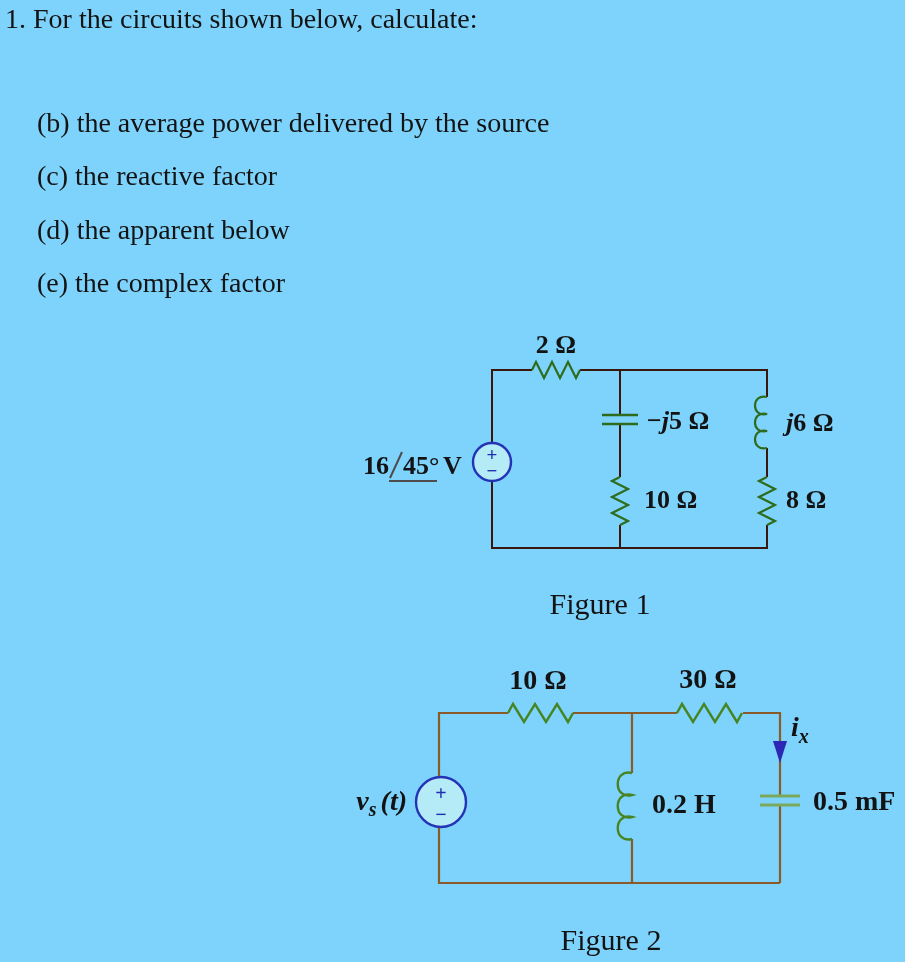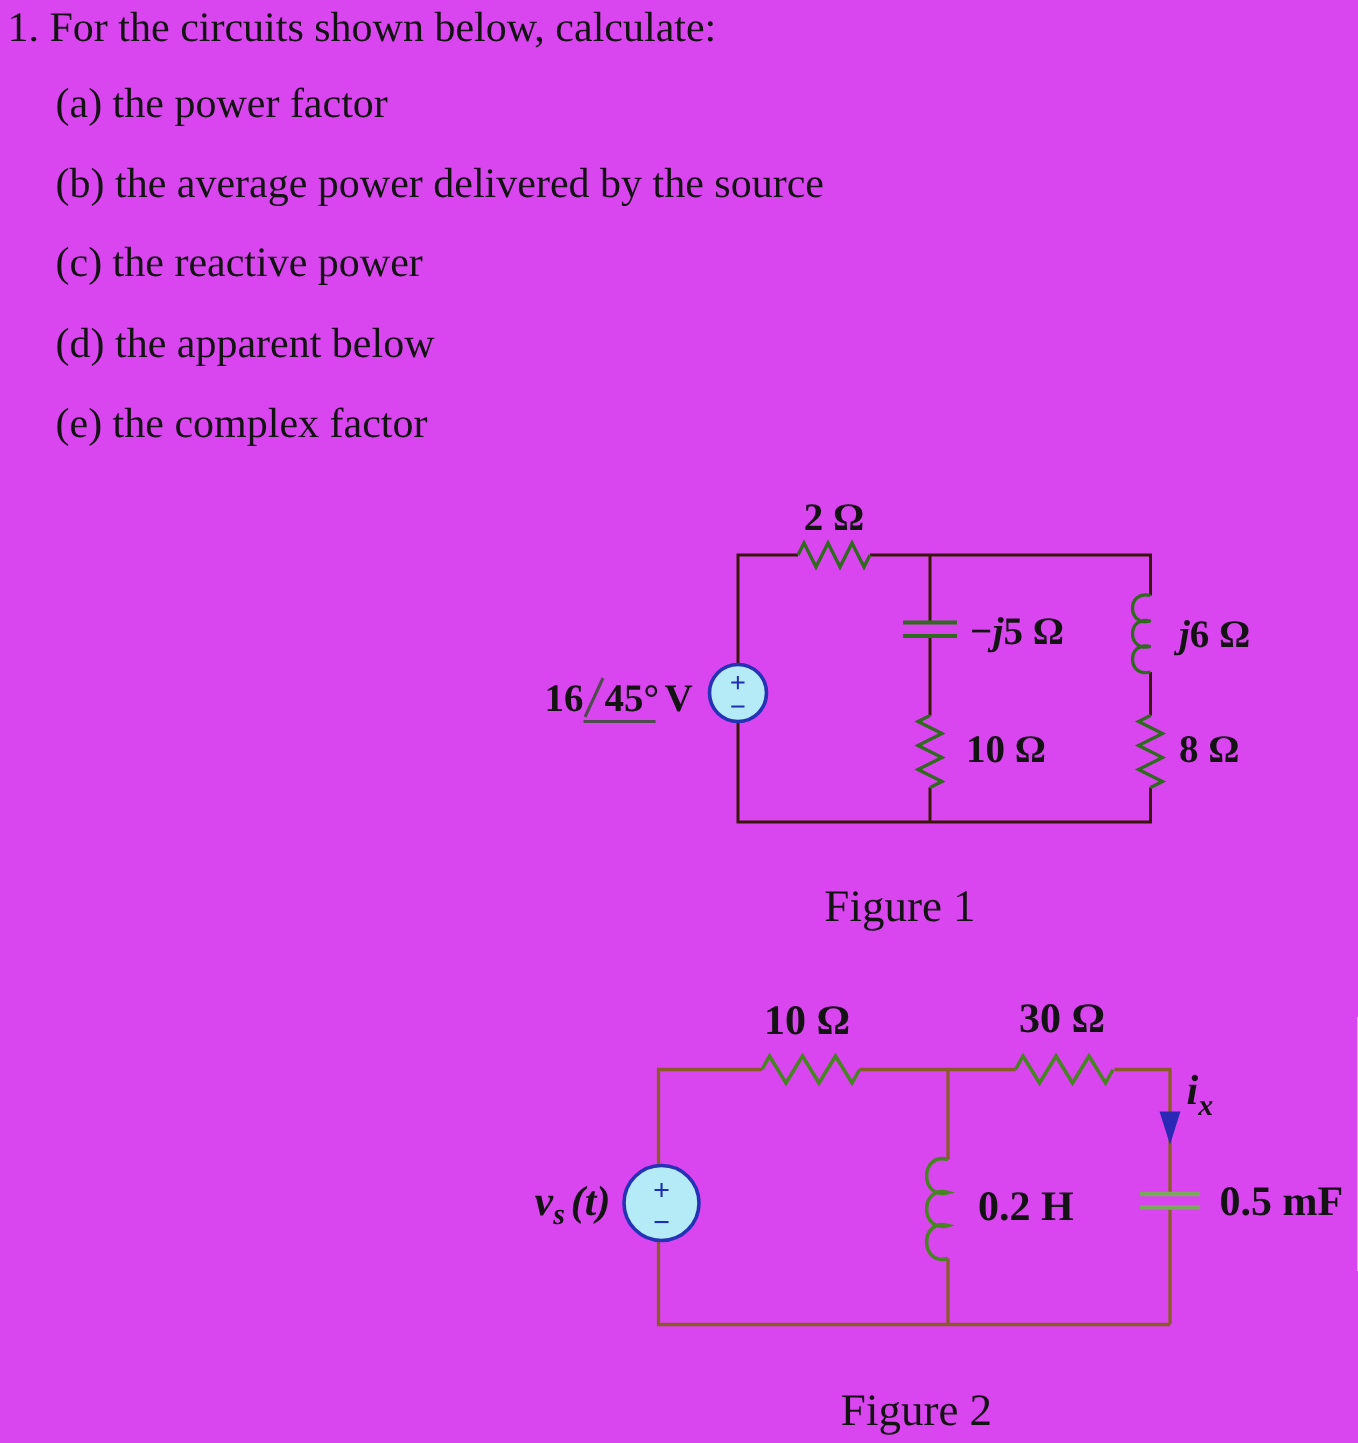--- a/index.html
+++ b/index.html
@@ -1,19 +1,19 @@
 <!DOCTYPE html>
 <html><head>
 <meta charset="utf-8">
 <style>
   html,body{margin:0;padding:0;background:#ffffff;}
   .page{
     position:relative;
     width:905px;height:962px;
-    background:#d946ef;
+    background:#7dd3fc;
     font-family:"Liberation Serif","DejaVu Serif",serif;
     color:#131313;
     overflow:hidden;
   }
   .line{position:absolute;font-size:28px;white-space:nowrap;line-height:1.1;}
   .title{left:5px;top:4px;}
   .item{left:37px;}
   svg.fig{position:absolute;display:block;}
   svg text{font-family:"Liberation Serif","DejaVu Serif",serif;fill:#131313;}
   .lbl1{font-size:26px;font-weight:bold;}
@@ -31,23 +31,22 @@
   .src{fill:#b5eaf7;stroke:#2433b5;stroke-width:2.4;}
   .pm{fill:#1d2fae;font-weight:bold;}
   .angle{stroke:#4d4d4d;stroke-width:2;fill:none;}
 </style>
 </head>
 <body>
 
 <div class="page">
 
   <div class="line title">1. For the circuits shown below, calculate:</div>
-  <div class="line item" style="top:55px">(a) the power factor</div>
   <div class="line item" style="top:108px">(b) the average power delivered by the source</div>
-  <div class="line item" style="top:161px">(c) the reactive power</div>
+  <div class="line item" style="top:161px">(c) the reactive factor</div>
   <div class="line item" style="top:215px">(d) the apparent below</div>
   <div class="line item" style="top:268px">(e) the complex factor</div>
 
   <svg class="fig" style="left:340px;top:325px;width:565px;height:305px" viewBox="340 325 565 305">
 
     <path class="w1" d="M492 443 V370 H532 M580 370 H767 V397 M620 370 V415 M620 424 V477 M620 525 V548 M492 481 V548 H767 V525 M767 448 V477"></path>
 
     <path class="g1" d="M532 370 L536 362 L544 378 L552 362 L560 378 L568 362 L576 378 L580 370"></path>
     <path class="g1c" d="M602 415 H638 M602 424 H638"></path>
     <path class="g1" d="M620 477 L612 481 L628 489 L612 497 L628 505 L612 513 L628 521 L620 525"></path>

